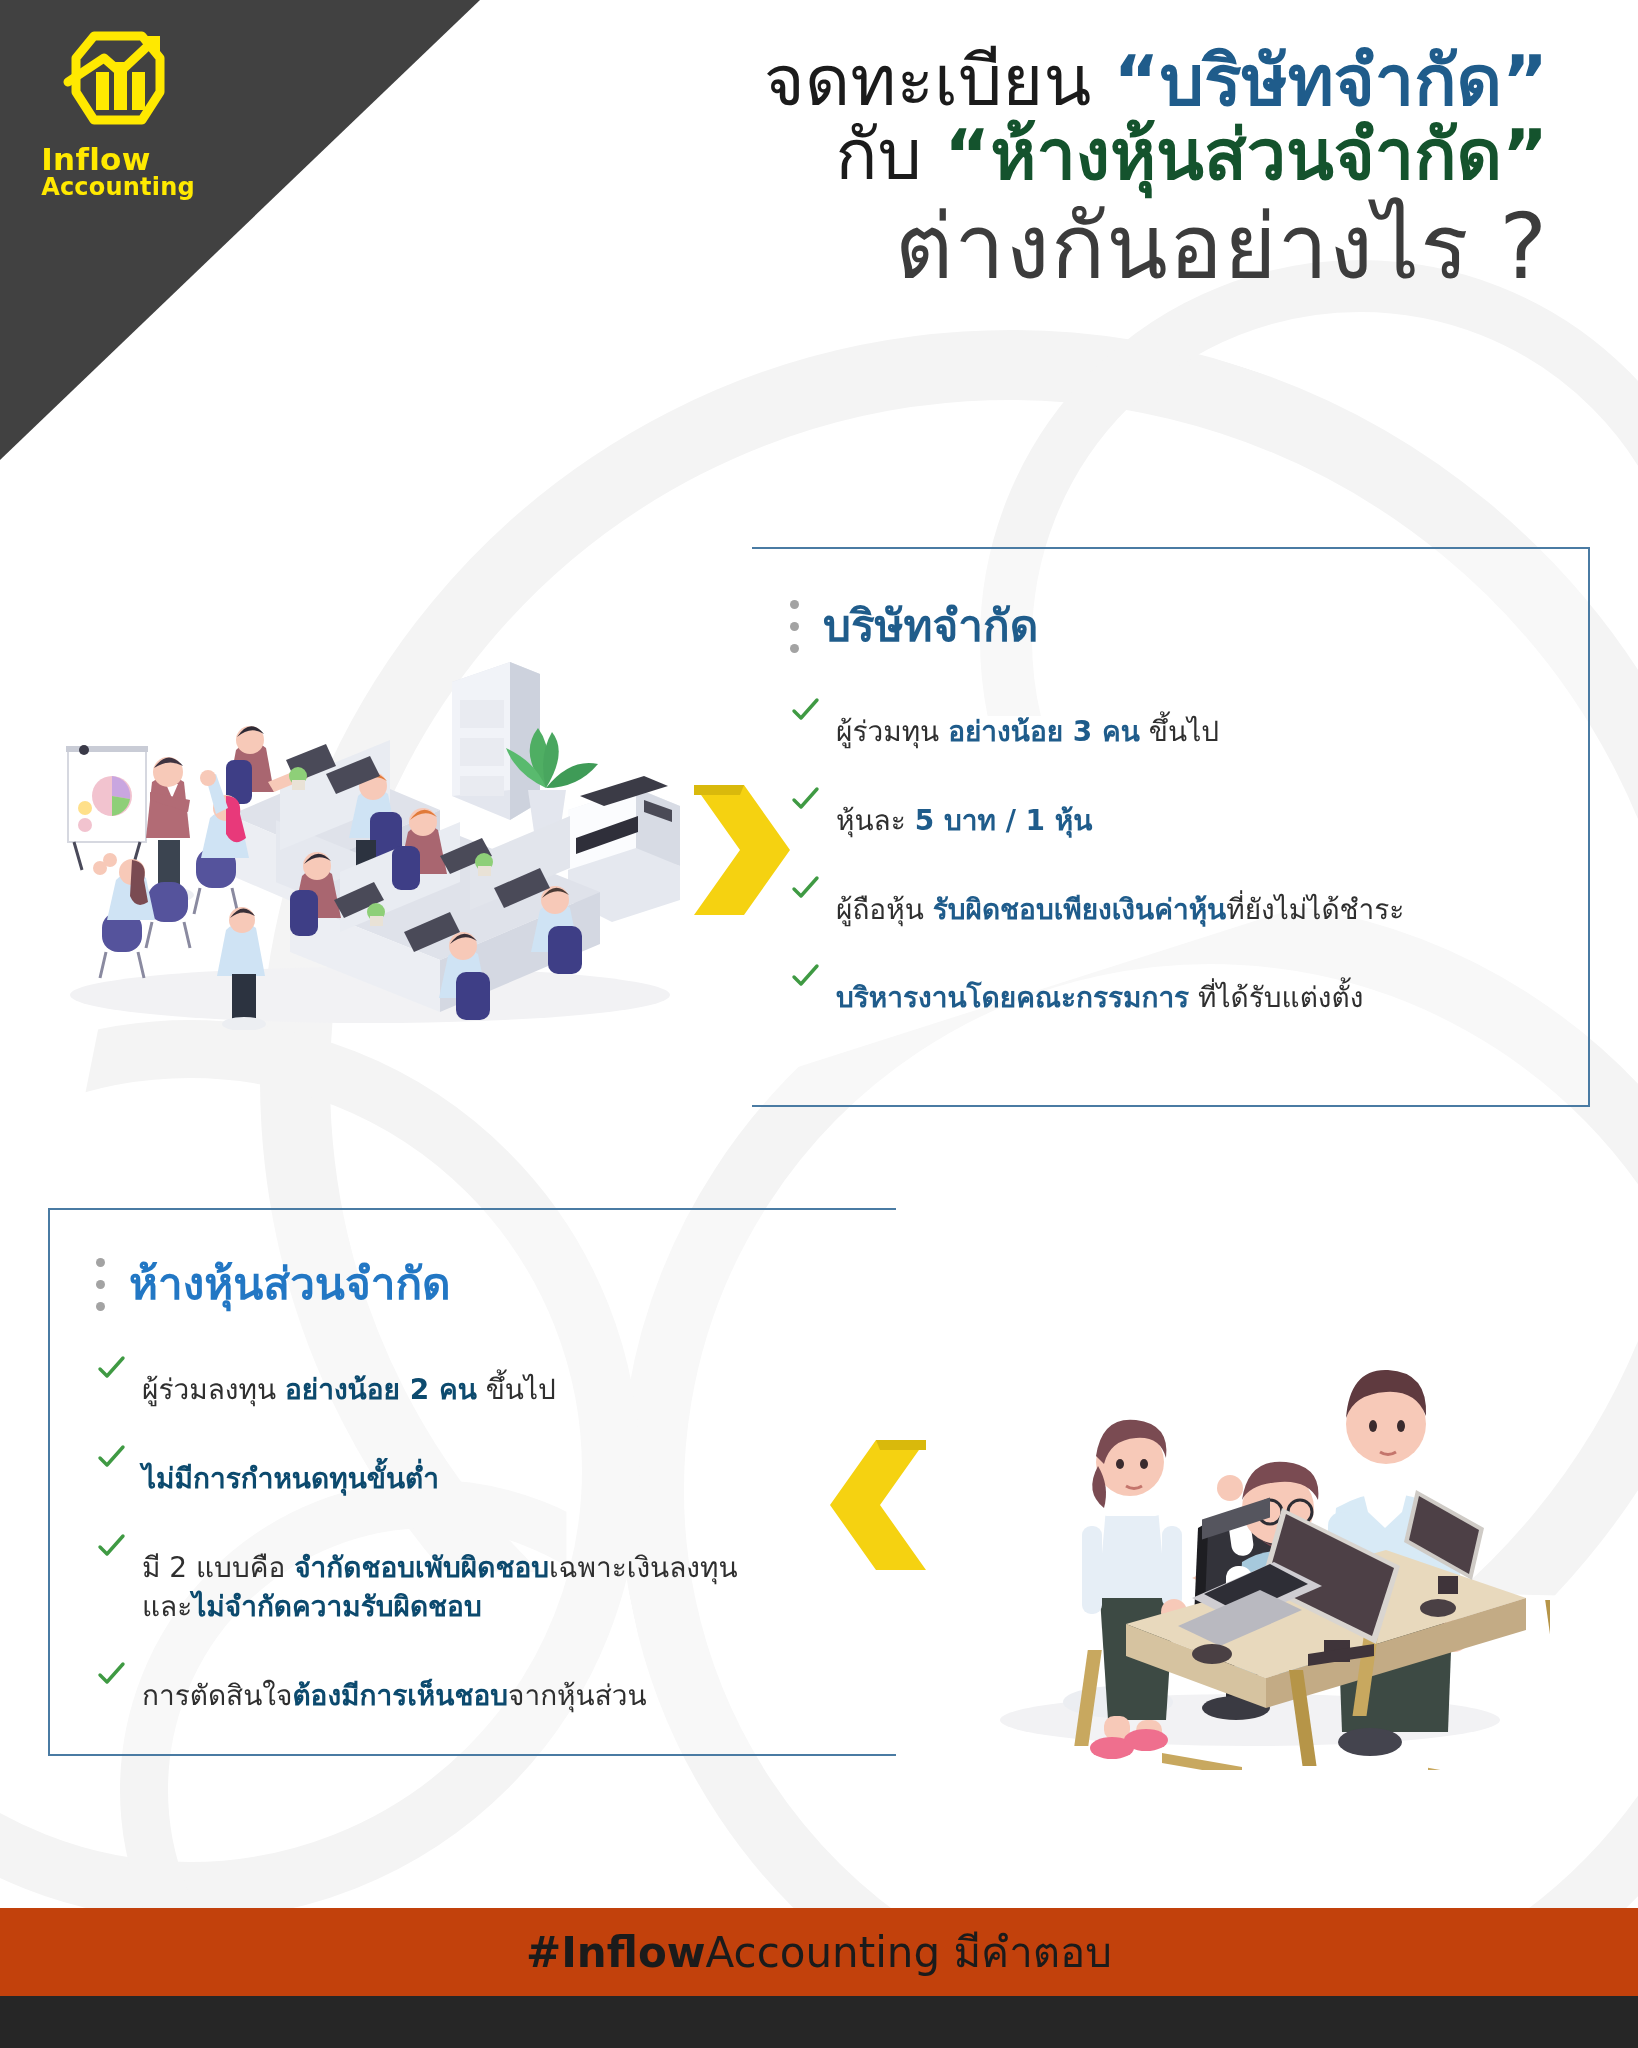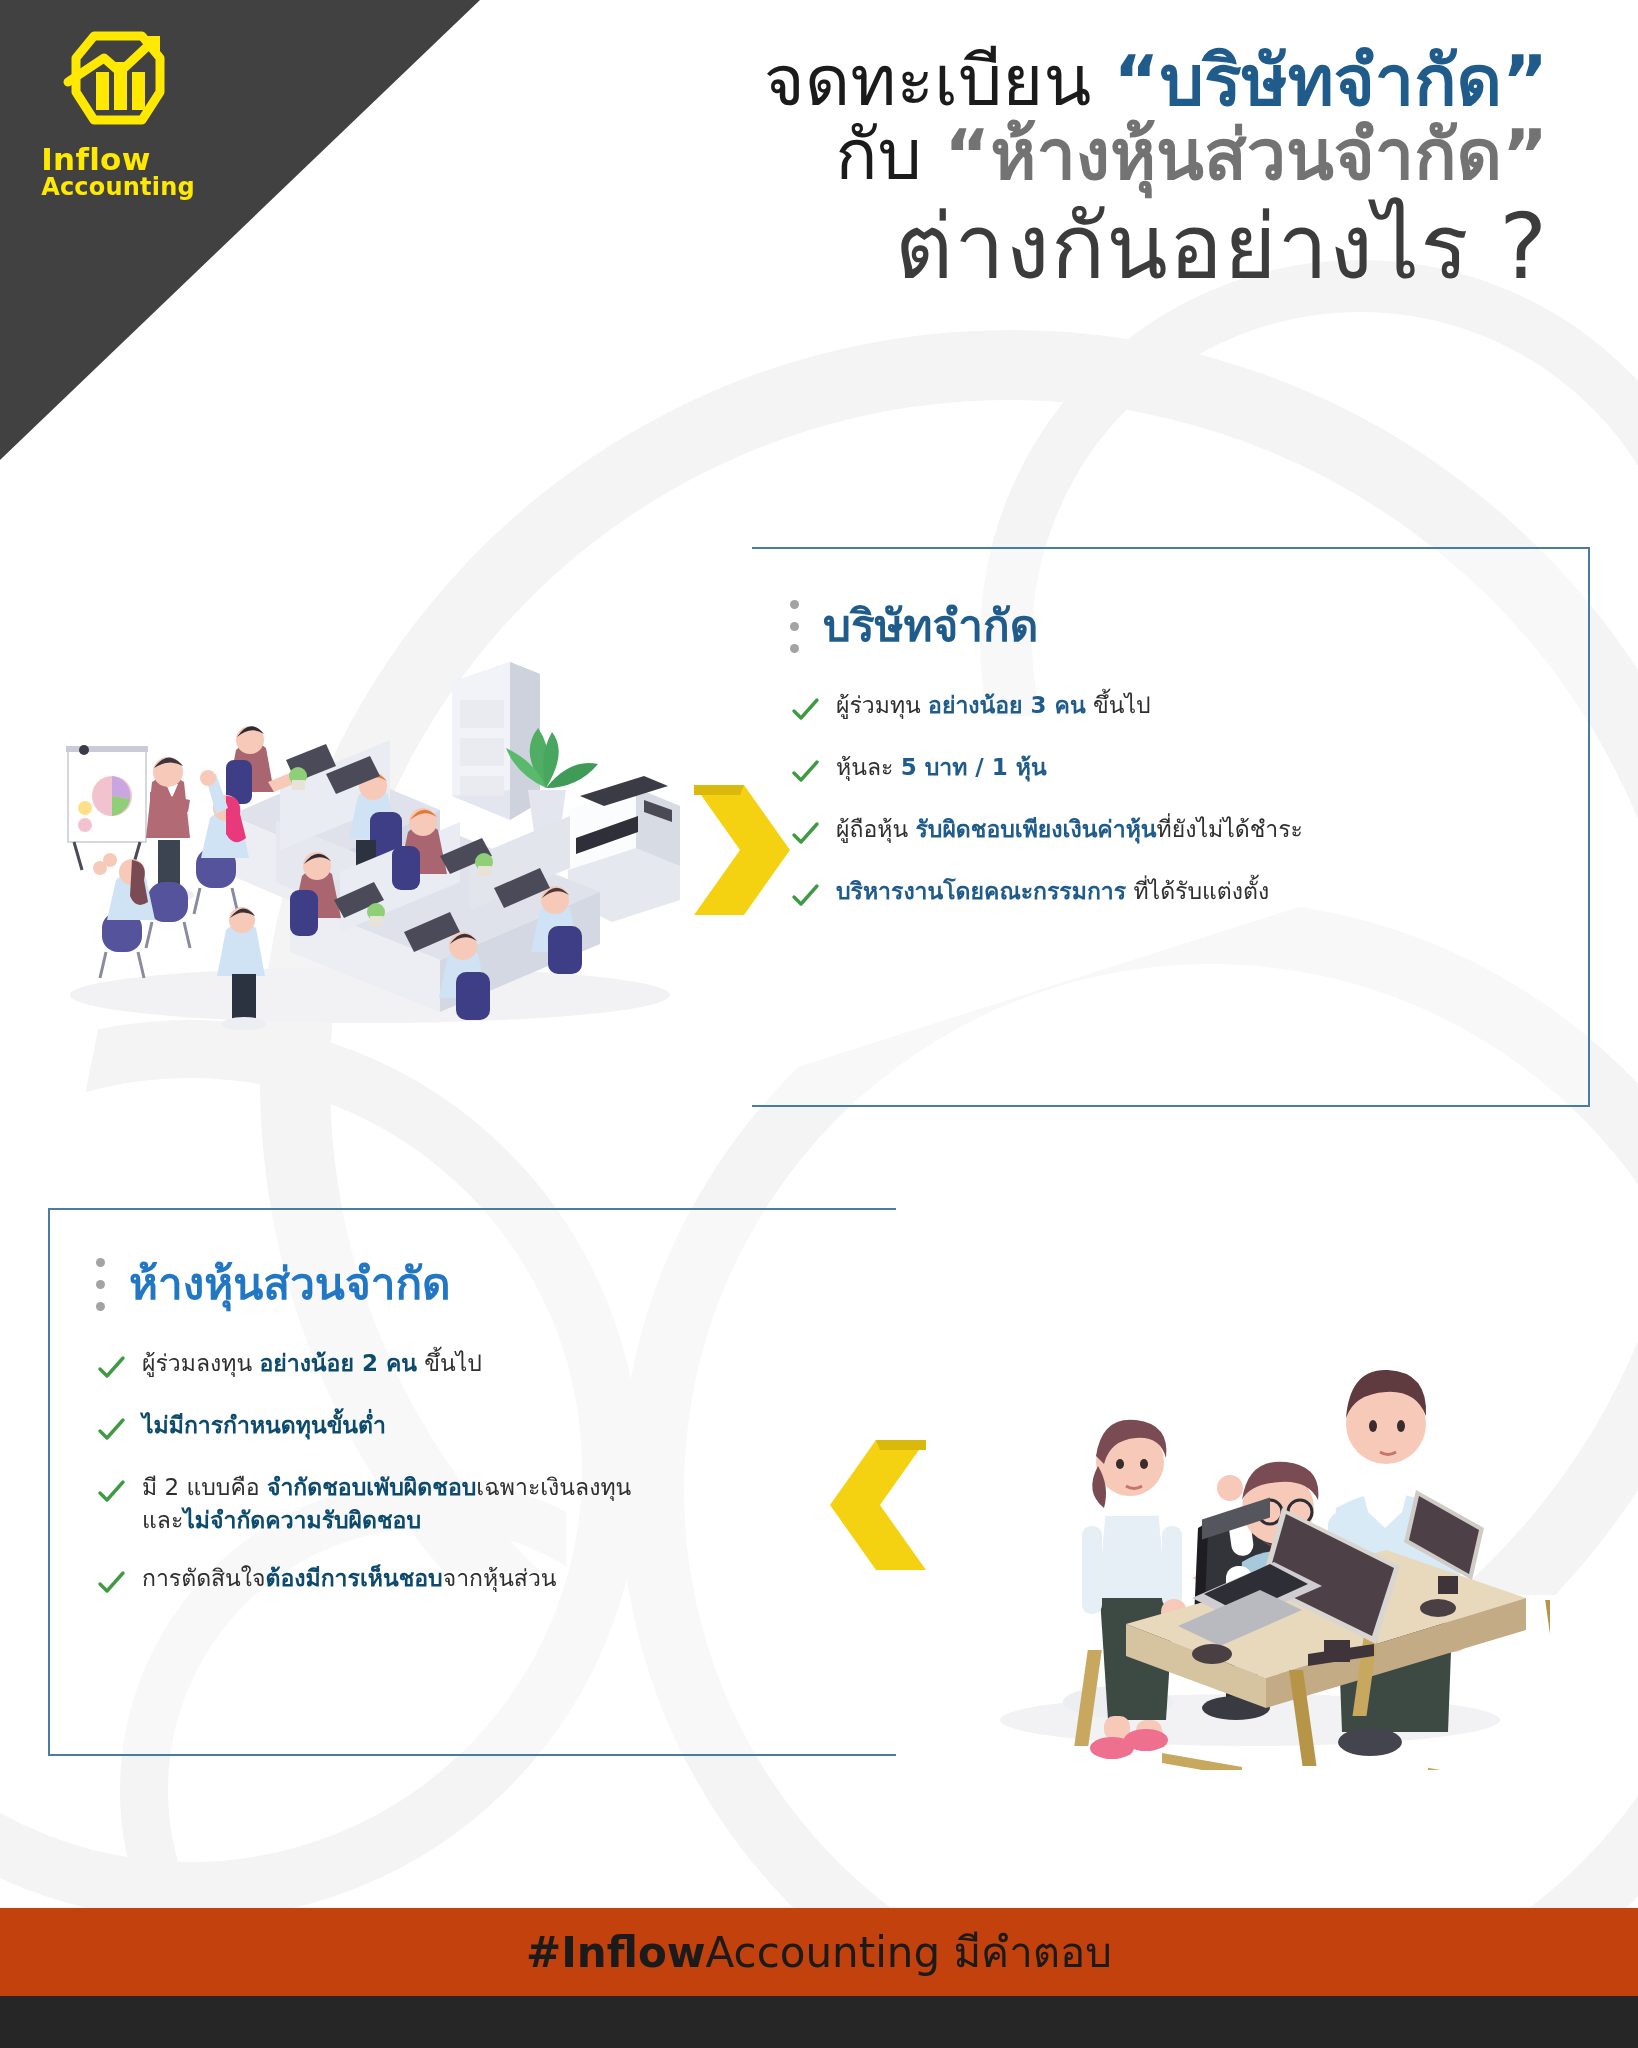--- a/index.html
+++ b/index.html
@@ -56,21 +56,21 @@
     position: absolute; left: 360px; top: 42px; width: 1230px;
     text-align: right; z-index: 5; padding-right: 42px;
   }
   .t-line { line-height: 1.12; white-space: nowrap; }
   .t1 { font-size: 70px; font-weight: bold; }
   .t2 { font-size: 70px; font-weight: bold; margin-top: -4px; }
   .t3 { font-size: 90px; font-weight: normal; color: #3c3c3c; margin-top: 2px;
         letter-spacing: 1px; }
   .dark { color: #1b1b1b; font-weight: normal; }
   .navy { color: #1f5c8b; }
-  .blue { color: #737373; }
+  .blue { color: #14532d; }
 
   
   .card {
     position: absolute;
     background: rgba(255,255,255,0.35);
     border: 2px solid #4a7ba3;
     z-index: 3;
   }
   .card-1 { left: 752px; top: 547px; width: 838px; height: 560px; }
   .card-2 { left: 48px; top: 1208px; width: 848px; height: 548px; }
@@ -90,21 +90,21 @@
   .h-navy { color: #1f5c8b; }
   .h-blue { color: #2277c4; }
 
   .bullets { margin-top: 36px; }
   .bullet { display: flex; align-items: flex-start; margin-bottom: 26px; }
   .check {
     flex: 0 0 auto; width: 30px; height: 30px; margin-right: 16px;
     margin-top: 6px; position: relative;
   }
   .check svg { display: block; }
-  .btext { font-size: 23px; line-height: 1.42; color: #2f2f2f; }
+  .btext { font-size: 28px; line-height: 1.42; color: #2f2f2f; margin-top: 23px; }
   .btext b { color: #1f5c8b; font-weight: bold; }
   .btext .bblue { color: #0c4a6e; font-weight: bold; }
 
   
   .chev { position: absolute; z-index: 6; }
   .chev-right { left: 694px; top: 785px; }
   .chev-left  { left: 830px; top: 1440px; }
 
   
   .illus { position: absolute; z-index: 2; }

